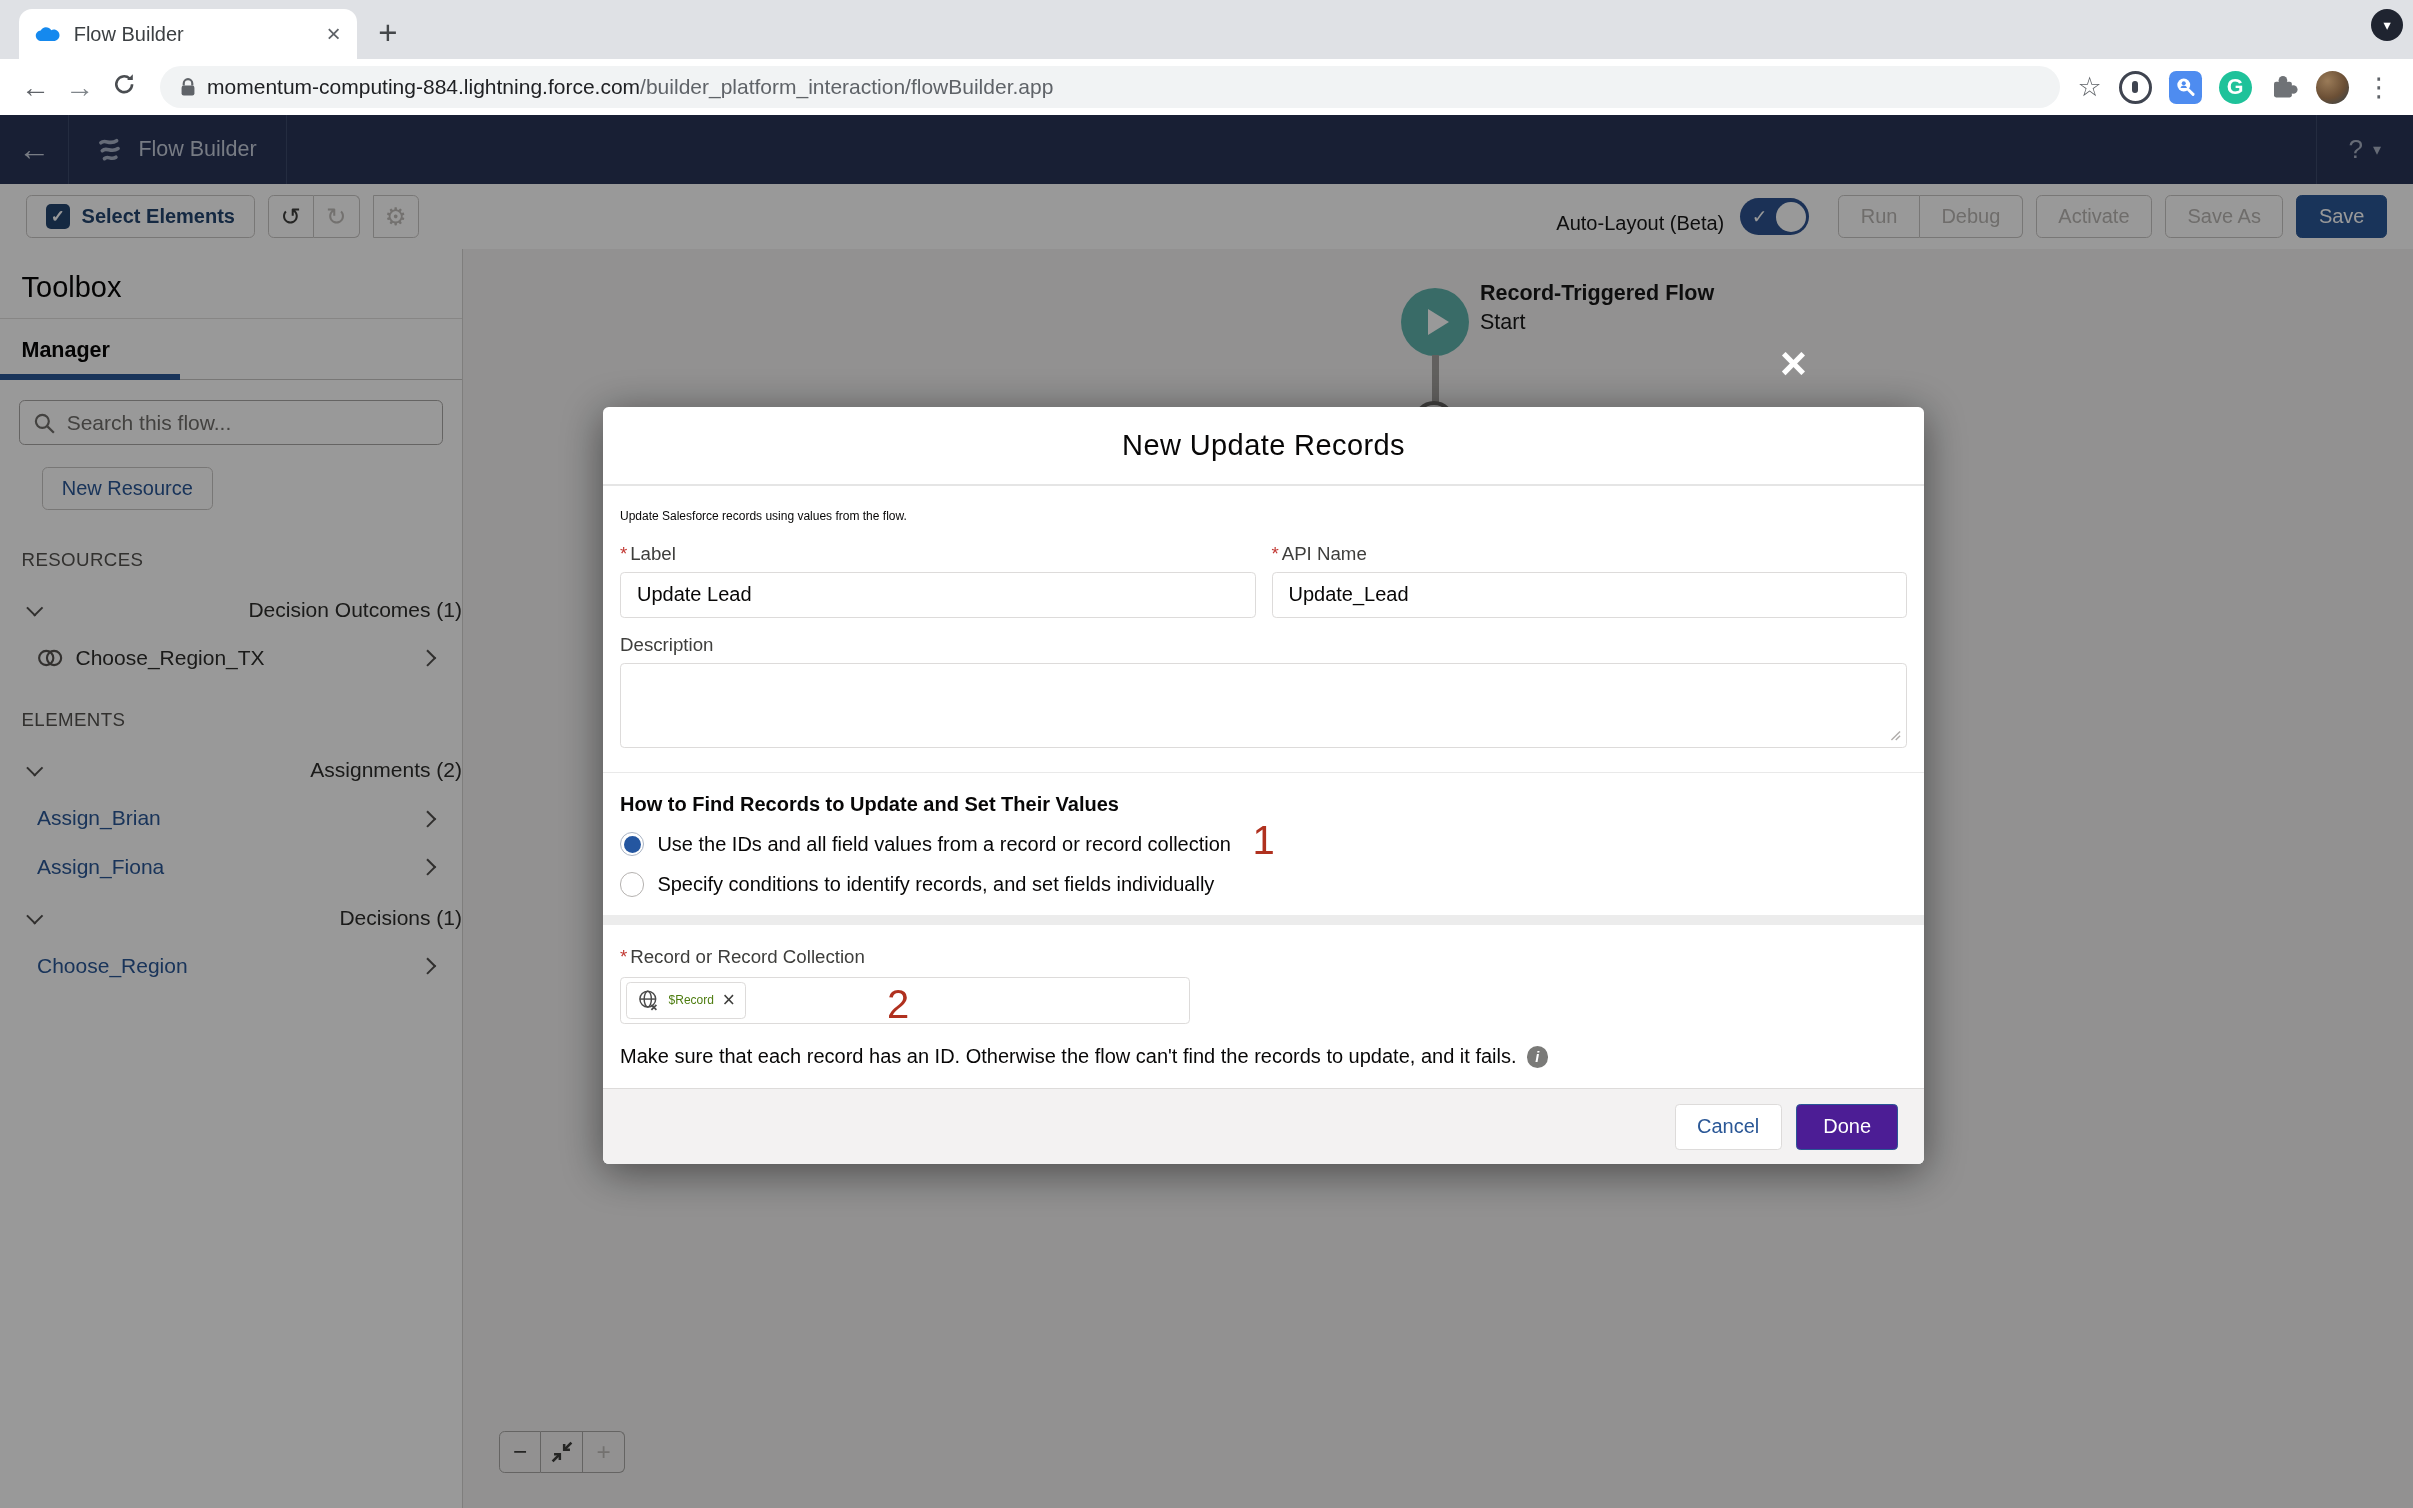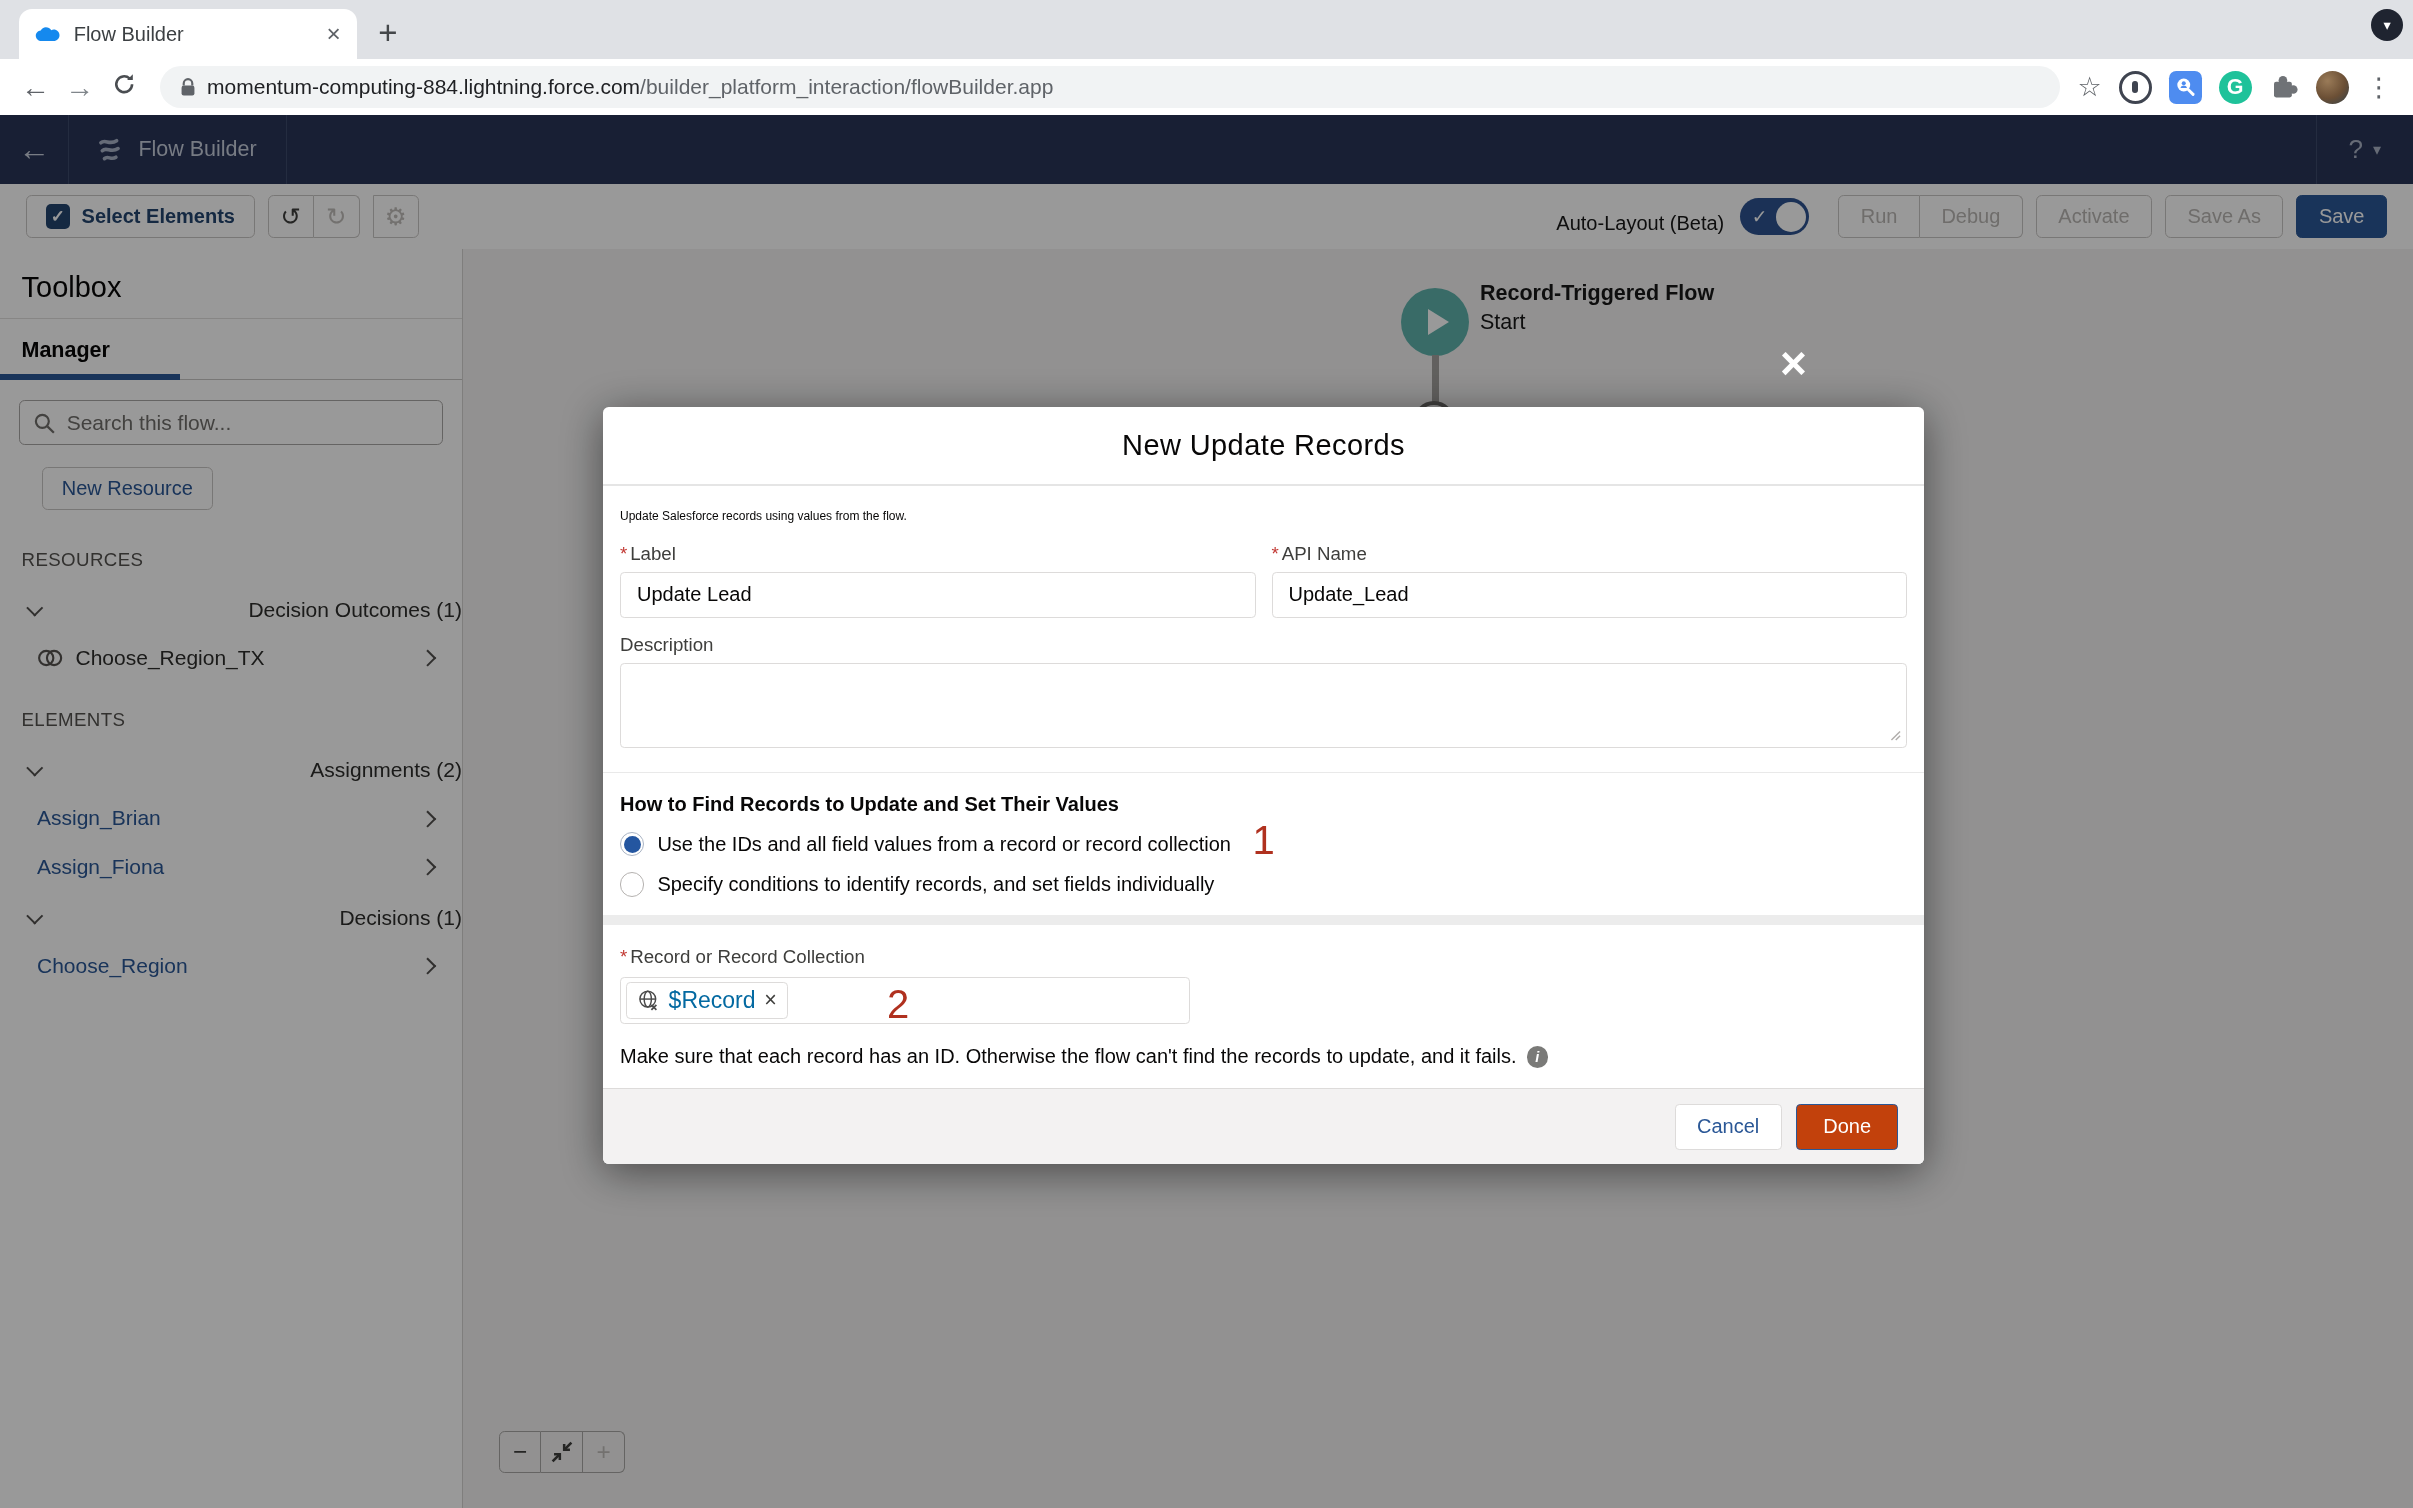--- a/index.html
+++ b/index.html
@@ -121,30 +121,30 @@
   .radio.checked .dot { width:17px; height:17px; border-radius:50%; background:#2456a0; }
   .radio.un { border-color:#b5b2b0; }
   .radiotext { font-size:20px; color:#080707; }
   .ann { color:#b0311f; font-size:40px; line-height:0; font-weight:400; }
   .ann1 { margin-left:8.6px; position:relative; top:-4.3px; }
   .band { height:9.3px; background:#ececec; margin:18.7px -17px 0; }
   .sel-head { font-size:26.6px; color:#080707; margin-top:21.5px; }
   .rec-label { margin-top:21.5px; }
   .combobox { margin-top:8.6px; width:570px; height:47px; border:1.4px solid #dddbda; border-radius:4.3px; display:flex; align-items:center; padding:0 5px; position:relative; }
   .pill { height:37px; border:1.4px solid #dddbda; border-radius:4.3px; display:flex; align-items:center; gap:8.6px; padding:0 10px; background:#fff; }
-  .pill-label { font-size:23px; color:#0369a1; }
+  .pill-label { font-size:12px; color:#4d7c0f; }
   .pill-x { font-size:21.5px; color:#3e3e3c; line-height:1; }
   .ann2 { position:absolute; left:266px; top:26px; }
   .warnrow { display:flex; align-items:center; gap:10px; margin-top:21.5px; padding-bottom:20px; }
   .warntext { font-size:20px; color:#080707; }
   .info-i { width:21.5px; height:21.5px; border-radius:50%; background:#7a7a78; color:#fff; font-size:14.4px; font-weight:bold; display:flex; align-items:center; justify-content:center; font-style:italic; }
   .m-footer { height:76px; background:#f3f2f2; border-top:1.4px solid #dddbda; border-radius:0 0 5.7px 5.7px; display:flex; align-items:center; justify-content:flex-end; gap:14.4px; padding:0 26px; }
   .fbtn { height:46px; border-radius:4.3px; font-size:20px; display:inline-flex; align-items:center; justify-content:center; }
   .fbtn.cancel { background:#fff; border:1.4px solid #dddbda; color:#2a5796; padding:0 21.5px; }
-  .fbtn.done { background:#c2410c; border:1.4px solid #2a5796; color:#fff; padding:0 26px; }
+  .fbtn.done { background:#4c1d95; border:1.4px solid #2a5796; color:#fff; padding:0 26px; }
 </style>
 </head>
 <body>
 
 <div class="tabstrip">
   <div class="tab">
     <svg class="favicon-cloud" viewBox="0 0 36 26">
         <path d="M15 3c3.2 0 6 1.7 7.6 4.2 1-.5 2.2-.8 3.4-.8 4.4 0 8 3.6 8 8s-3.6 8-8 8H9c-4.4 0-8-3.3-8-7.5C1 11 4 7.8 7.9 7.5 9.2 4.8 11.9 3 15 3z" fill="#1589ee"></path>
       </svg>
     <span class="tab-title">Flow Builder</span>

